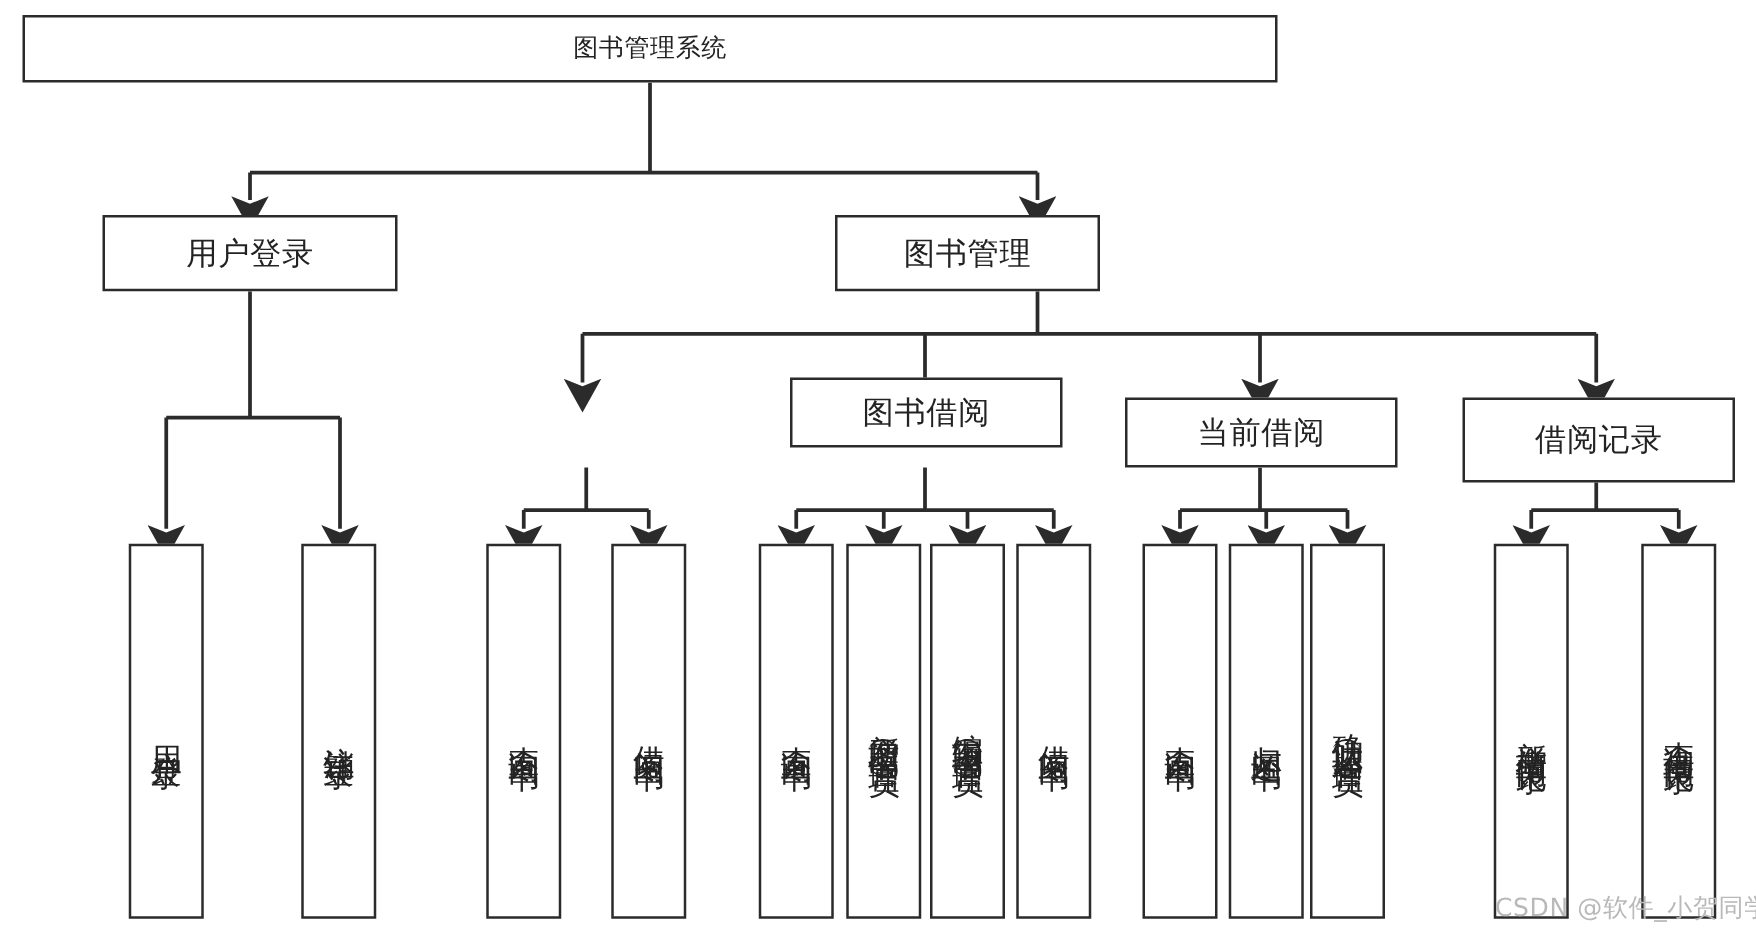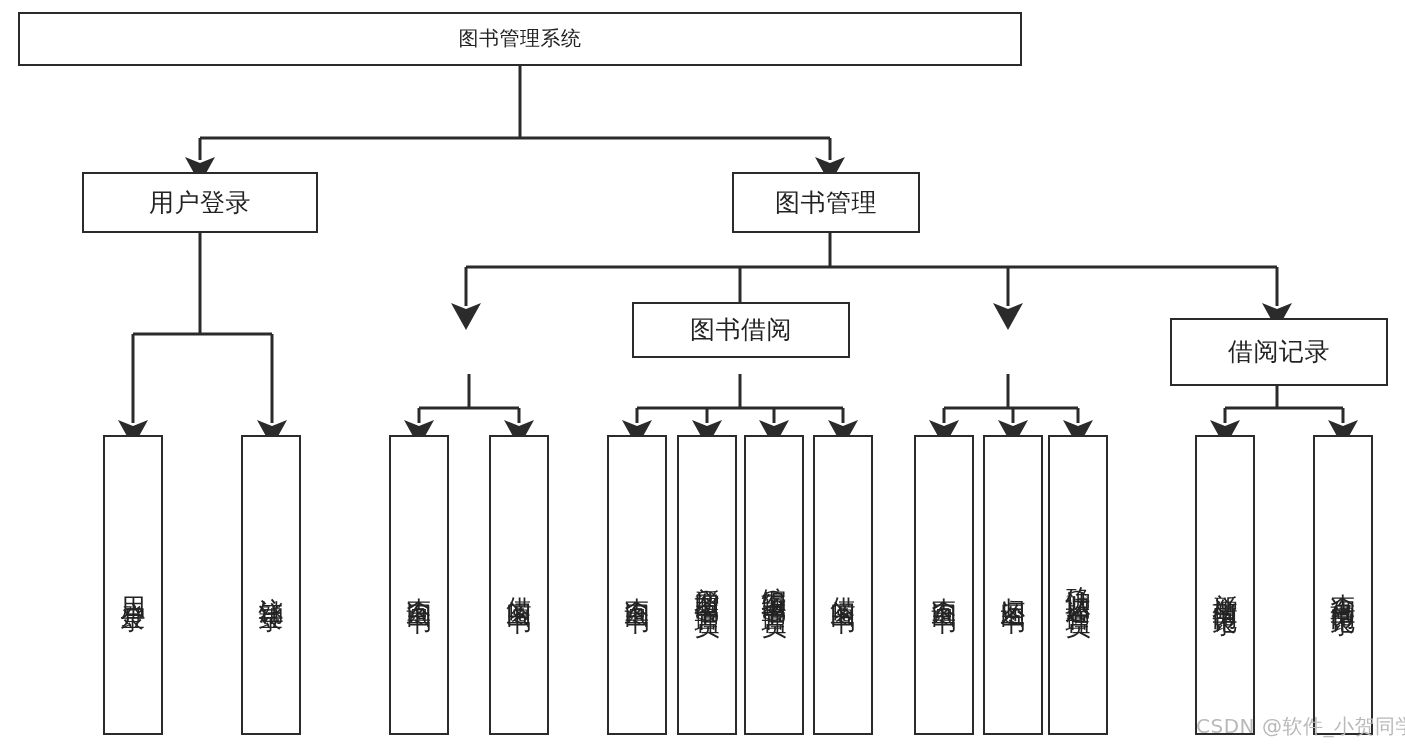--- a/index.html
+++ b/index.html
@@ -118,26 +118,29 @@
     </g>
   </svg>
 
   <div class="node horiz root" style="left:18px; top:12px; width:1004px; height:54px;">
     <span>图书管理系统</span>
   </div>
 
   <div class="node horiz" style="left:82px; top:172px; width:236px; height:61px;">
     <span>用户登录</span>
   </div>
-  <div class="node horiz" style="left:732px; top:172px; width:188px; height:61px;align-items:center;">
+  <div class="node horiz" style="left:668px; top:172px; width:212px; height:61px;align-items:center;">
     <span>图书管理</span>
   </div>
 
   <div class="node horiz" style="left:632px; top:302px; width:218px; height:56px;">
     <span>图书借阅</span>
+  </div>
+  <div class="node horiz" style="left:900px; top:318px; width:218px; height:56px;">
+    <span>当前借阅</span>
   </div>
   <div class="node horiz" style="left:1170px; top:318px; width:218px; height:68px;">
     <span>借阅记录</span>
   </div>
 
   <div class="node vert" style="left:103px; top:435px; width:60px; height:300px;">
     <span class="vtext">用户登录</span>
   </div>
   <div class="node vert" style="left:241px; top:435px; width:60px; height:300px;">
     <span class="vtext">注销登录</span>

